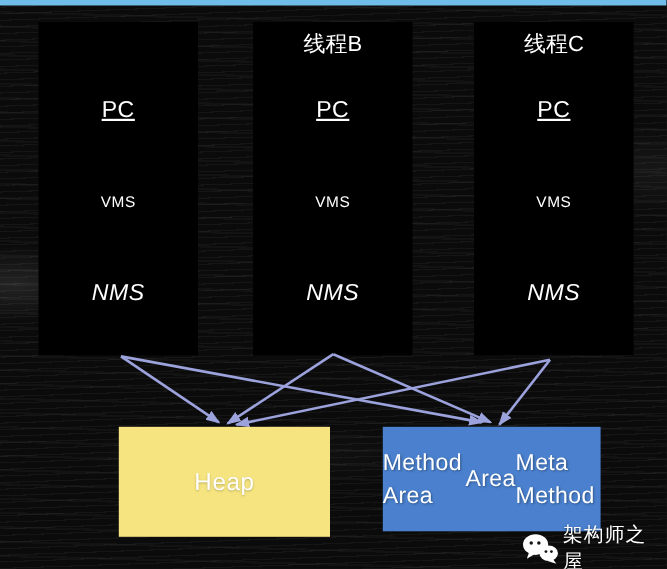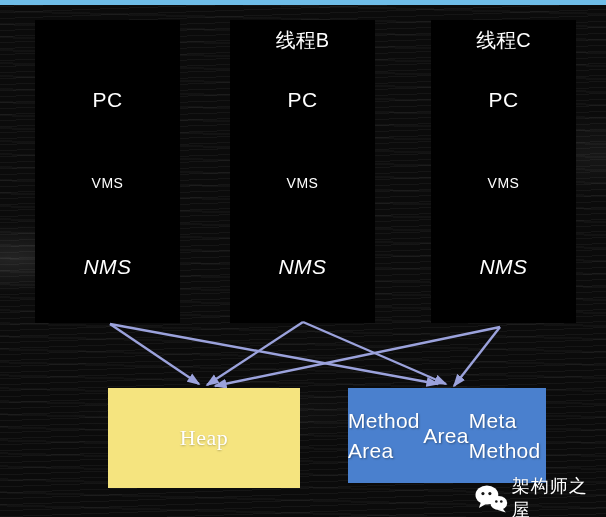--- a/index.html
+++ b/index.html
@@ -24,21 +24,21 @@
   }
   .thread-box{
     position:absolute;top:20px;width:145px;height:303px;
     background:#000;color:#fff;
   }
   .thread-box .t-label{
     position:absolute;left:0;width:100%;text-align:center;
     color:#fff;
   }
   .t-title{top:8px;font-size:20px;line-height:24px;}
-  .t-row1{top:68px;font-size:21px;line-height:24px;letter-spacing:0.5px;}
+  .t-row1{top:68px;font-size:21px;line-height:24px;letter-spacing:0.5px;text-decoration:underline;}
   .t-row2{top:151px;font-size:14px;line-height:24px;letter-spacing:0.5px;}
   .t-row3{top:235px;font-size:21px;line-height:24px;letter-spacing:0.5px;font-style:italic;}
   .thread-a{left:35px;}
   .thread-b{left:230px;}
   .thread-c{left:431px;}
   .arrow-layer{
     position:absolute;left:0;top:0;width:606px;height:517px;
     pointer-events:none;
   }
   .heap-box{
@@ -100,21 +100,21 @@
     <g fill="none" stroke-width="2.4" stroke="#9ba2dc">
       <line x1="110" y1="324" x2="199" y2="384" marker-end="url(#ah)"></line>
       <line x1="110" y1="324" x2="438" y2="384" marker-end="url(#ah)"></line>
       <line x1="303" y1="322" x2="207" y2="385" marker-end="url(#ah)"></line>
       <line x1="303" y1="322" x2="446" y2="384" marker-end="url(#ah)"></line>
       <line x1="500" y1="327" x2="215" y2="386" marker-end="url(#ah)"></line>
       <line x1="500" y1="327" x2="454" y2="386" marker-end="url(#ah)"></line>
     </g>
   </svg>
 
-  <div class="heap-box" style="background-color: rgb(245, 228, 127); font-family: Liberation Serif, serif;">
+  <div class="heap-box" style="background-color: rgb(245, 228, 127);">
     <span>Heap</span>
   </div>
 
   <div class="method-box" style="background-color: rgb(74, 128, 206);">
     <span>Method Area</span>
     <span>Area</span>
     <span>Meta Method</span>
   </div>
 
   <div class="watermark">

